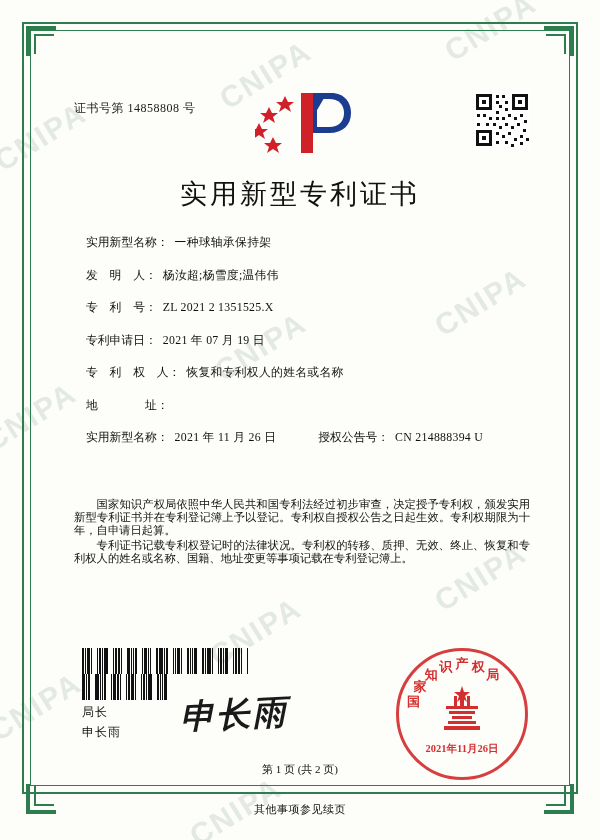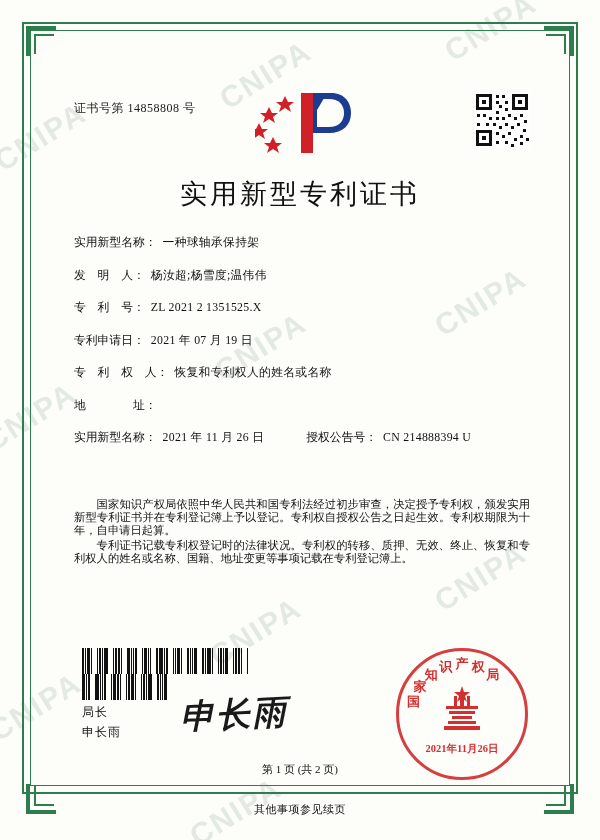--- a/index.html
+++ b/index.html
@@ -103,21 +103,21 @@
     top: 146px;
     text-align: center;
     font-size: 27px;
     font-weight: normal;
     letter-spacing: 3px;
     color: #111;
     font-family: "Liberation Serif", serif;
   }
   .fields {
     position: absolute;
-    left: 44px;
+    left: 56px;
     top: 205px;
     width: 460px;
     font-size: 11.8px;
     color: #111;
   }
   .field-row {
     display: flex;
     align-items: baseline;
     margin-bottom: 16.5px;
   }

